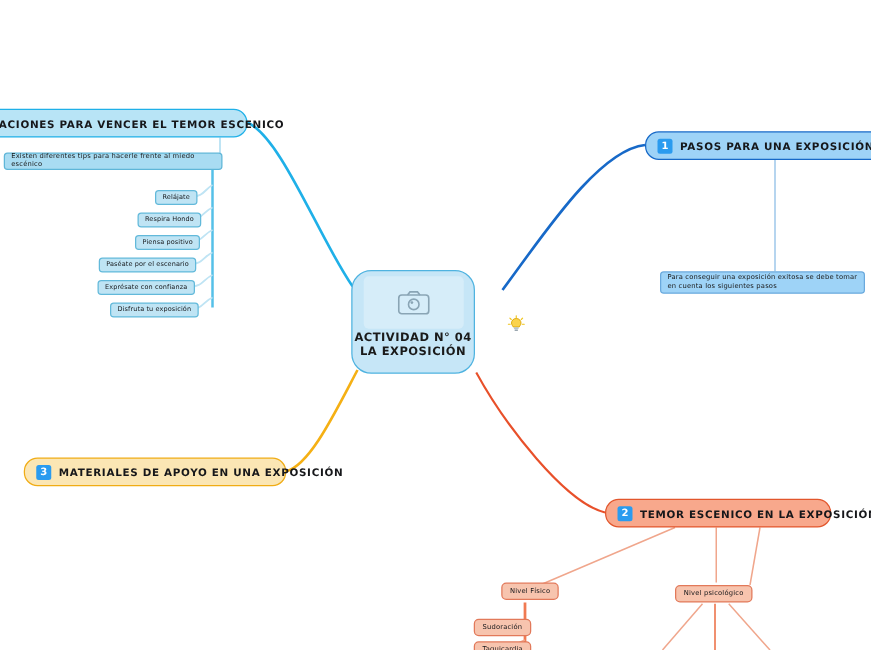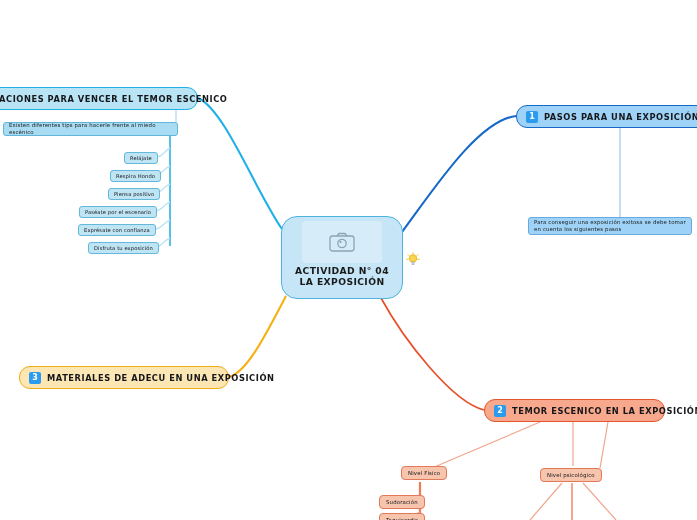--- a/index.html
+++ b/index.html
@@ -21,21 +21,21 @@
     width: 697px;
     height: 520px;
     pointer-events: none;
   }
 
   
   .center-node {
     position: absolute;
     left: 281px;
     top: 216px;
-    width: 122px;
+    width: 99px;
     height: 83px;
     background: #c6e6f7;
     border: 1.6px solid #4fb3e0;
     border-radius: 16px;
     box-sizing: border-box;
     display: flex;
     flex-direction: column;
     align-items: center;
     z-index: 6;
   }
@@ -316,21 +316,21 @@
     <span class="badge">1</span>
     <span class="branch-label">PASOS PARA UNA EXPOSICIÓN  ADECU</span>
   </div>
 
   <div class="note" id="note-pasos">
     <span class="note-text">Para conseguir una exposición exitosa se debe tomar en cuenta los siguientes pasos</span>
   </div>
 
   <div class="branch" id="branch-materiales">
     <span class="badge">3</span>
-    <span class="branch-label">MATERIALES DE ADECU EN UNA EXPOSICIÓN</span>
+    <span class="branch-label">MATERIALES DE APOYO EN UNA EXPOSICIÓN</span>
   </div>
 
   <div class="branch" id="branch-temor">
     <span class="badge">2</span>
     <span class="branch-label">TEMOR ESCENICO EN LA EXPOSICIÓN</span>
   </div>
 
   <div class="chip-salmon" style="left:401px; top:466px;">
     <span>Nivel Físico</span>
   </div>

